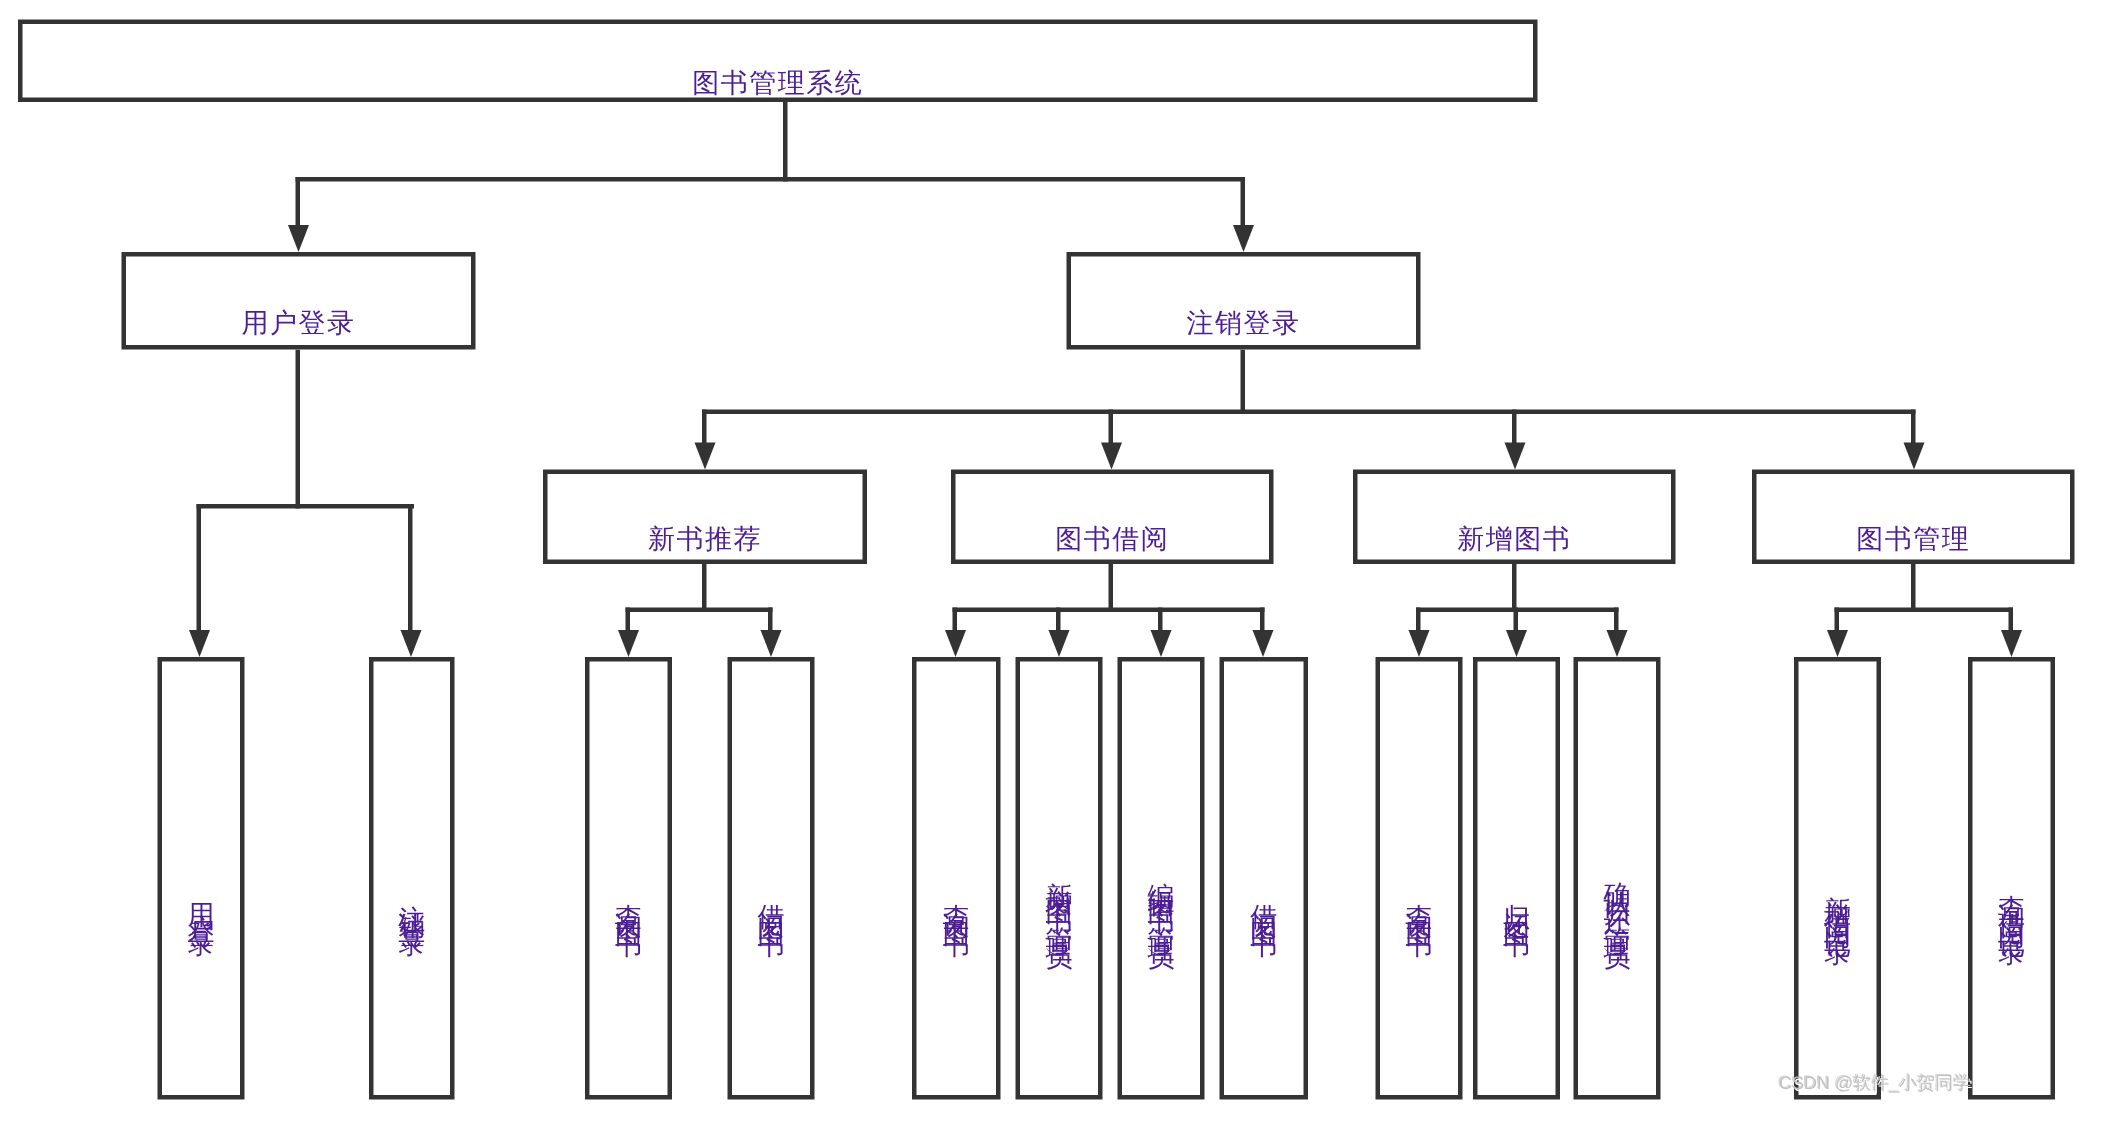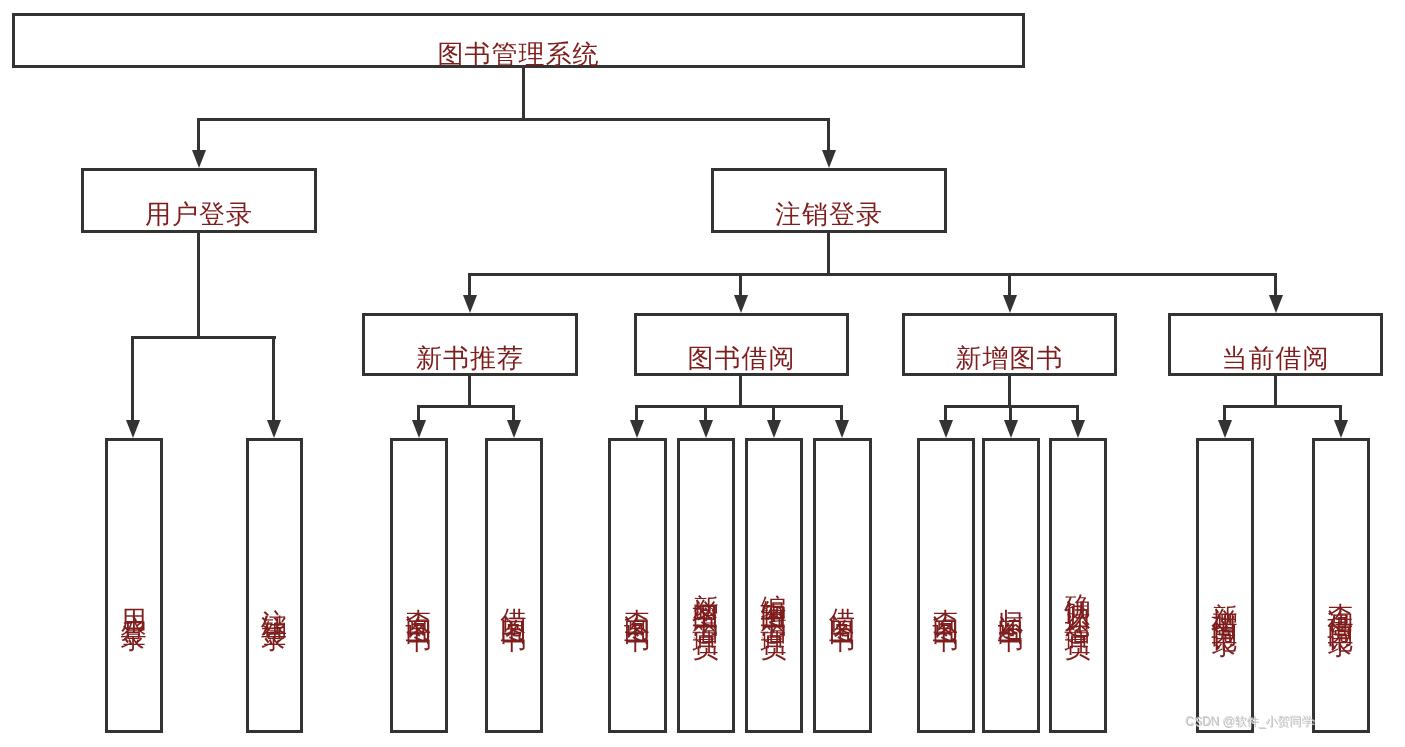--- a/index.html
+++ b/index.html
@@ -16,23 +16,23 @@
   .node {
     position: absolute;
     box-sizing: border-box;
     border: 3px solid #333333;
     background: #ffffff;
     display: flex;
     align-items: center;
     justify-content: center;
   }
   .node .lbl {
-    font-size: 26px;
+    font-size: 18px;
     letter-spacing: 1px;
-    color: #7f1d1d;
+    color: #4c1d95;
     white-space: nowrap;
     margin-top: 28px;
   }
   .node.vert .lbl {
     writing-mode: vertical-rl;
     text-orientation: mixed;
     letter-spacing: 6px;
     line-height: 1;
     white-space: normal;
   }
@@ -140,21 +140,21 @@
   <div class="node" style="left:634px;top:313px;width:215px;height:63px">
     <span class="lbl">图书借阅</span>
   </div>
   <div class="node" style="left:362px;top:313px;width:216px;height:63px">
     <span class="lbl">新书推荐</span>
   </div>
   <div class="node" style="left:902px;top:313px;width:215px;height:63px">
     <span class="lbl">新增图书</span>
   </div>
   <div class="node" style="left:1168px;top:313px;width:215px;height:63px">
-    <span class="lbl">当前借阅</span>
+    <span class="lbl">图书管理</span>
   </div>
 
   <div class="node vert" style="left:105px;top:438px;width:58px;height:295px">
     <span class="lbl">用户登录</span>
   </div>
   <div class="node vert" style="left:246px;top:438px;width:57px;height:295px">
     <span class="lbl">注销登录</span>
   </div>
 
   <div class="node vert" style="left:390px;top:438px;width:58px;height:295px">

